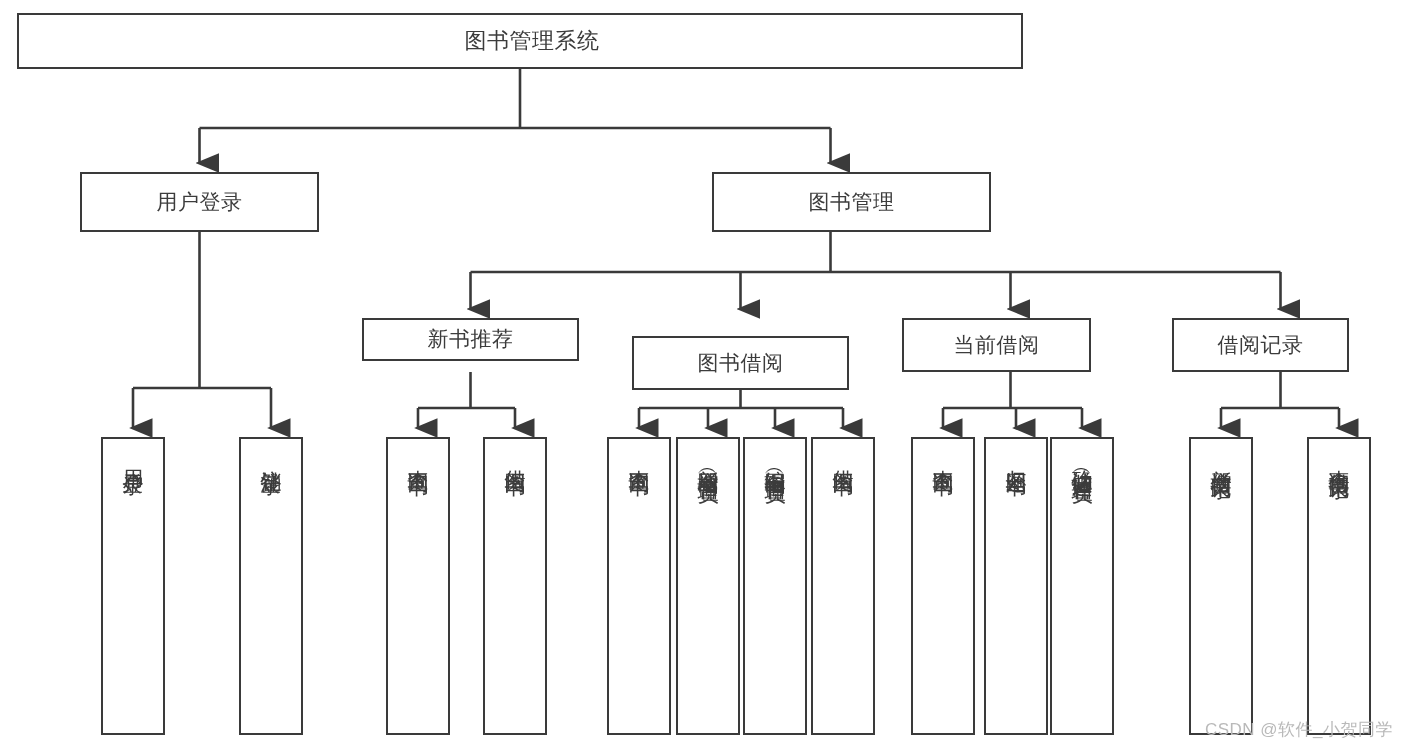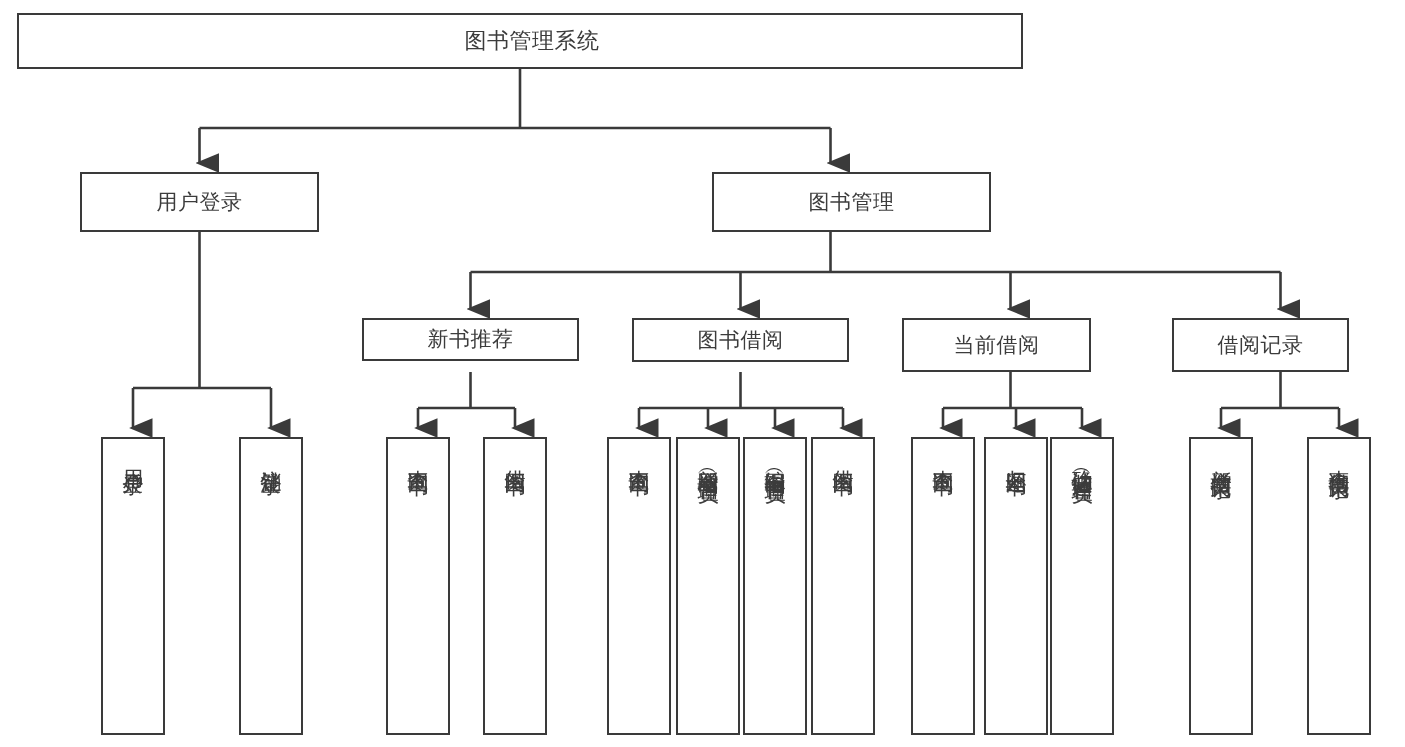--- a/index.html
+++ b/index.html
@@ -125,21 +125,21 @@
       </div>
       <div class="node horizontal" style="left: 80px; top: 172px; width: 239px; height: 60px;">
         <span class="node-label">用户登录</span>
       </div>
       <div class="node horizontal" style="left: 712px; top: 172px; width: 279px; height: 60px;">
         <span class="node-label">图书管理</span>
       </div>
       <div class="node horizontal" style="left: 362px; top: 318px; width: 217px; height: 43px;">
         <span class="node-label">新书推荐</span>
       </div>
-      <div class="node horizontal" style="left: 632px; top: 318px; width: 217px; height: 44px; align-items: center;">
+      <div class="node horizontal" style="left: 632px; top: 336px; width: 217px; height: 54px; align-items: center;">
         <span class="node-label">图书借阅</span>
       </div>
       <div class="node horizontal" style="left: 902px; top: 318px; width: 189px; height: 54px;">
         <span class="node-label">当前借阅</span>
       </div>
       <div class="node horizontal" style="left: 1172px; top: 318px; width: 177px; height: 54px;">
         <span class="node-label">借阅记录</span>
       </div>
       <div class="node vertical" style="left: 101px; top: 437px; width: 64px; height: 298px;">
         <span class="node-label">用户登录</span>
@@ -175,13 +175,14 @@
         <span class="node-label">确认归还（管理员）</span>
       </div>
       <div class="node vertical" style="left: 1189px; top: 437px; width: 64px; height: 298px;">
         <span class="node-label">新增借阅记录</span>
       </div>
       <div class="node vertical" style="left: 1307px; top: 437px; width: 64px; height: 298px;">
         <span class="node-label">查询借阅记录</span>
       </div>
     </div>
 
+  <div class="watermark">CSDN @软件_小贺同学</div>
 </div>
 
 </body></html>

